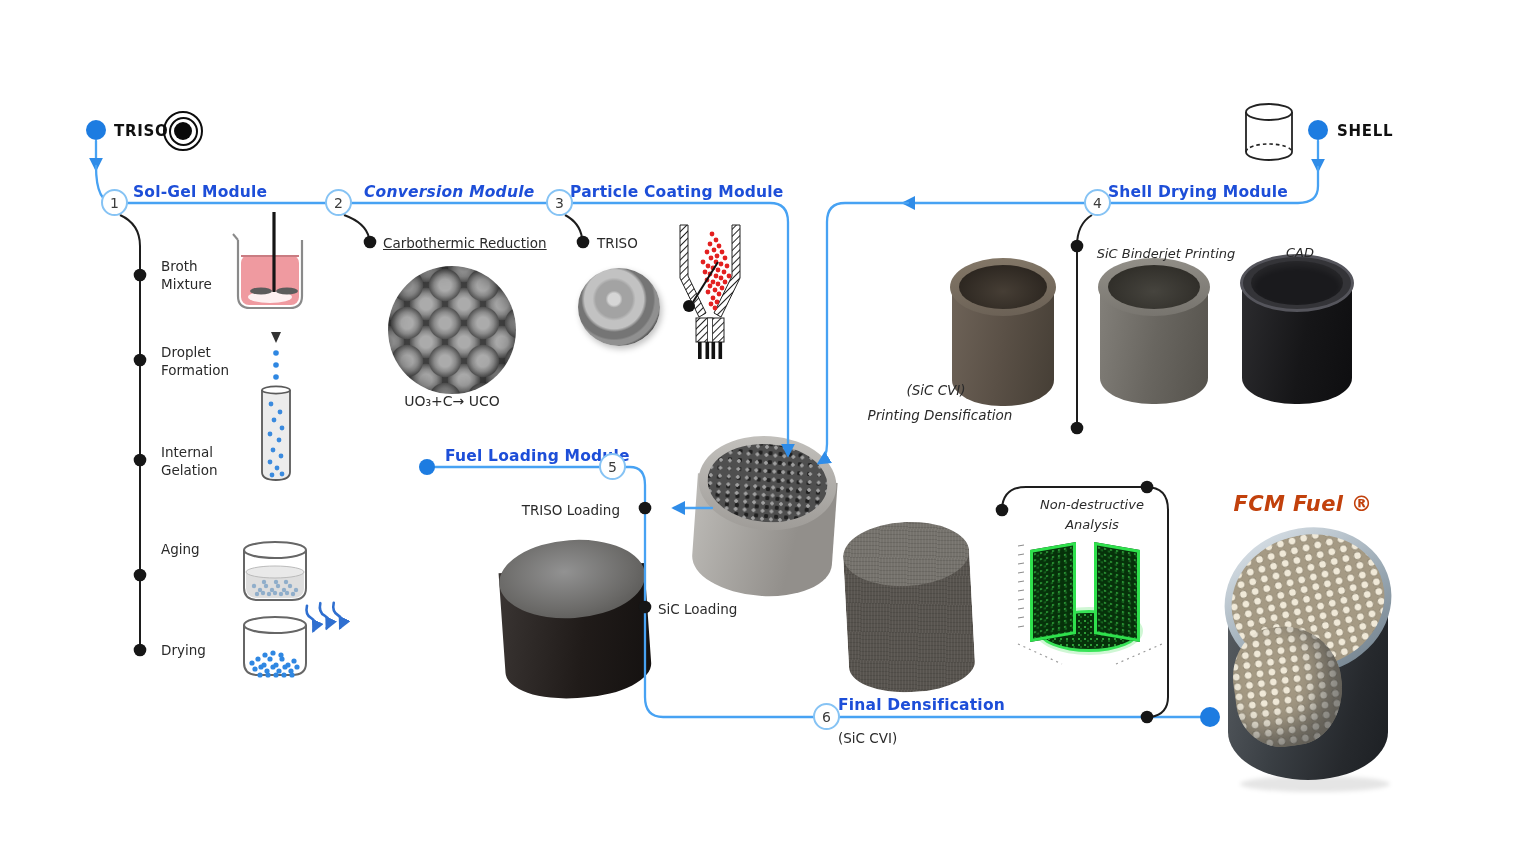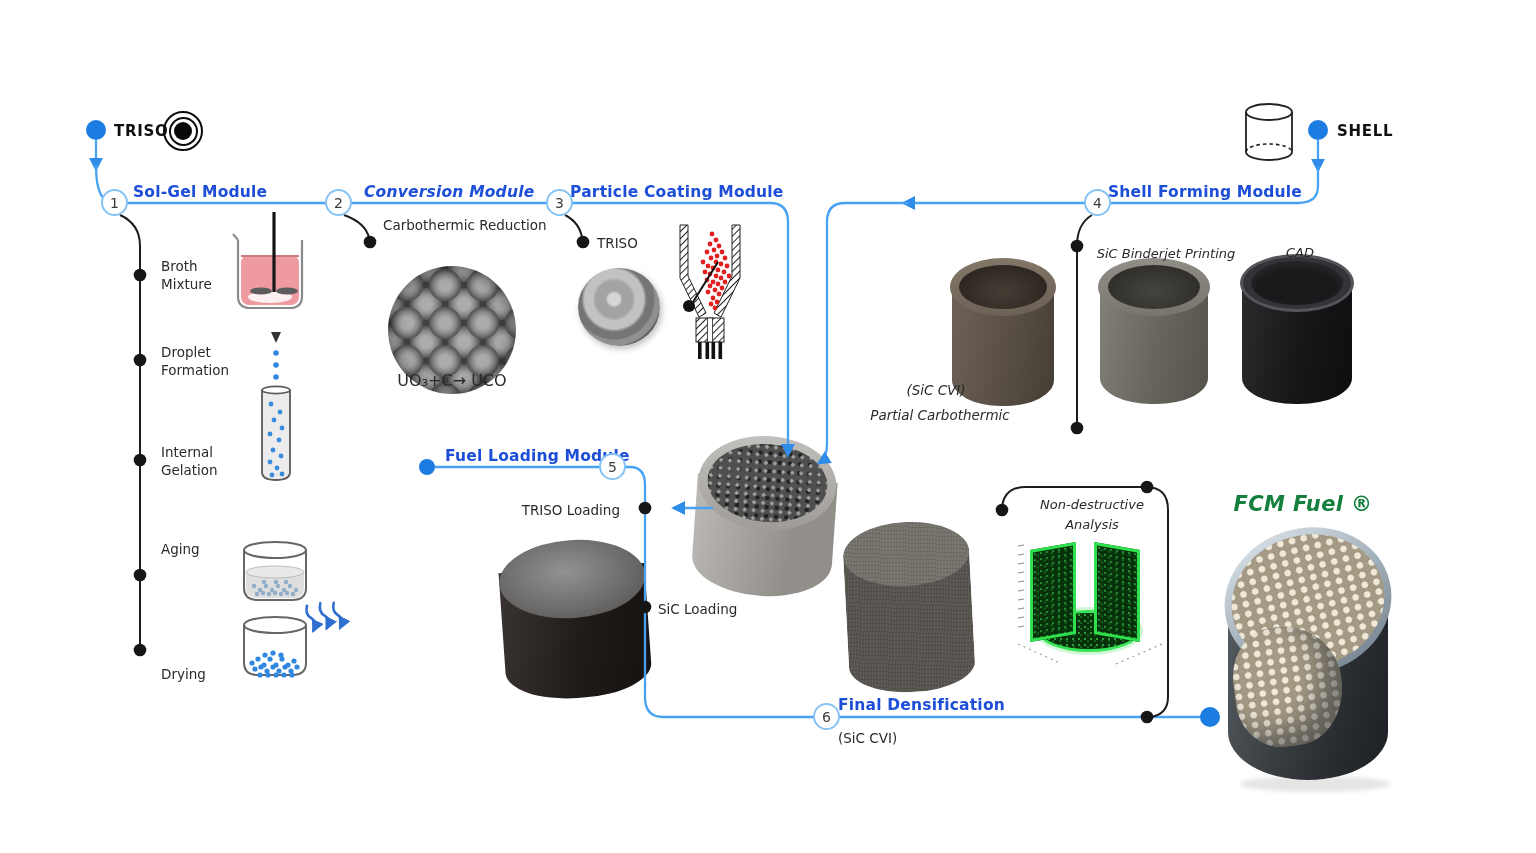--- a/index.html
+++ b/index.html
@@ -7,21 +7,21 @@
           font-family:"DejaVu Sans","Liberation Sans",sans-serif;}
   .abs{position:absolute;}
   svg{display:block;}
   
   .lb{position:absolute;color:#2a2a2a;font-size:13.5px;line-height:18px;white-space:pre-line;z-index:6;}
   .sm{font-size:13px;}
   .ttl{position:absolute;color:#1d4ed8;font-weight:700;font-size:15.5px;letter-spacing:.2px;white-space:nowrap;z-index:6;}
   .ep{position:absolute;color:#101010;font-weight:700;font-size:15px;letter-spacing:.7px;z-index:6;}
   .ctr{transform:translateX(-50%);text-align:center;font-style:italic;}
   .rt{text-align:right;}
-  .big{position:absolute;color:#15803d;font-weight:700;font-size:21px;letter-spacing:.4px;white-space:nowrap;z-index:6;}
+  .big{position:absolute;color:#c2410c;font-weight:700;font-size:21px;letter-spacing:.4px;white-space:nowrap;z-index:6;}
   
   .node{position:absolute;width:27px;height:27px;box-sizing:border-box;border:2.5px solid #86c3f4;
         border-radius:50%;background:#fff;display:flex;align-items:center;justify-content:center;
         font-size:14px;color:#3c3c3c;z-index:7;}
   
   .bullseye{position:absolute;width:40px;height:40px;z-index:6;}
   .bullseye .r1{position:absolute;inset:0;border:2.5px solid #0c0c0c;border-radius:50%;}
   .bullseye .r2{position:absolute;inset:5.5px;border:2px solid #0c0c0c;border-radius:50%;}
   .bullseye .r3{position:absolute;inset:11px;background:#0a0a0a;border-radius:50%;}
   
@@ -378,42 +378,42 @@
     <line x1="2" y1="10" x2="2" y2="50" stroke="#222" stroke-width="1.8"></line>
     <line x1="48" y1="10" x2="48" y2="50" stroke="#222" stroke-width="1.8"></line>
     <path d="M2 50 A23 8 0 0 1 48 50" fill="none" stroke="#222" stroke-width="1.6" stroke-dasharray="3.5 3"></path>
     <path d="M2 50 A23 8 0 0 0 48 50" fill="none" stroke="#222" stroke-width="1.8"></path>
     <ellipse cx="25" cy="10" rx="23" ry="8" fill="#fff" stroke="#222" stroke-width="1.8"></ellipse>
   </svg>
 
   <div class="ttl" style="left:133px;top:183px;">Sol-Gel Module</div>
   <div class="ttl" style="left:364px;top:183px;font-style:italic;">Conversion Module</div>
   <div class="ttl" style="left:570px;top:183px;">Particle Coating Module</div>
-  <div class="ttl" style="left:1108px;top:183px;">Shell Forming Module</div>
+  <div class="ttl" style="left:1108px;top:183px;">Shell Drying Module</div>
   <div class="ttl" style="left:445px;top:447px;">Fuel Loading Module</div>
   <div class="ttl" style="left:838px;top:696px;">Final Densification</div>
 
   <div class="lb" style="left:161px;top:257px;">Broth
 Mixture</div>
   <div class="lb" style="left:161px;top:343px;">Droplet
 Formation</div>
   <div class="lb" style="left:161px;top:443px;">Internal
 Gelation</div>
   <div class="lb" style="left:161px;top:540px;">Aging</div>
-  <div class="lb" style="left:161px;top:641px;margin-top:24px;">Drying</div>
-
-  <div class="lb" style="left:383px;top:216px;">Carbothermic Reduction</div>
-  <div class="lb" style="left:452px;top:372px;transform:translateX(-50%);font-size:16px;">UO₃+C→ UCO</div>
+  <div class="lb" style="left:161px;top:641px;">Drying</div>
+
+  <div class="lb" style="left:383px;top:234px;text-decoration:underline;">Carbothermic Reduction</div>
+  <div class="lb" style="left:452px;top:392px;transform:translateX(-50%);font-size:14px;">UO₃+C→ UCO</div>
 
   <div class="lb" style="left:597px;top:234px;">TRISO</div>
 
   <div class="lb sm ctr" style="left:1166px;top:245px;">SiC Binderjet Printing</div>
   <div class="lb sm ctr" style="left:1300px;top:244px;">CAD</div>
   <div class="lb ctr" style="left:936px;top:381px;">(SiC CVI)</div>
-  <div class="lb ctr" style="left:940px;top:406px;">Partial Carbothermic</div>
+  <div class="lb ctr" style="left:940px;top:406px;">Printing Densification</div>
 
   <div class="lb rt" style="left:510px;top:501px;width:110px;">TRISO Loading</div>
   <div class="lb" style="left:658px;top:600px;">SiC Loading</div>
 
   <div class="lb" style="left:838px;top:729px;">(SiC CVI)</div>
   <div class="lb sm ctr" style="left:1084px;top:495px;line-height:20px;margin-left:8px;">Non-destructive
 Analysis</div>
 
   <div class="big ctr" style="left:1303px;top:492px;">FCM Fuel ®</div>
 

